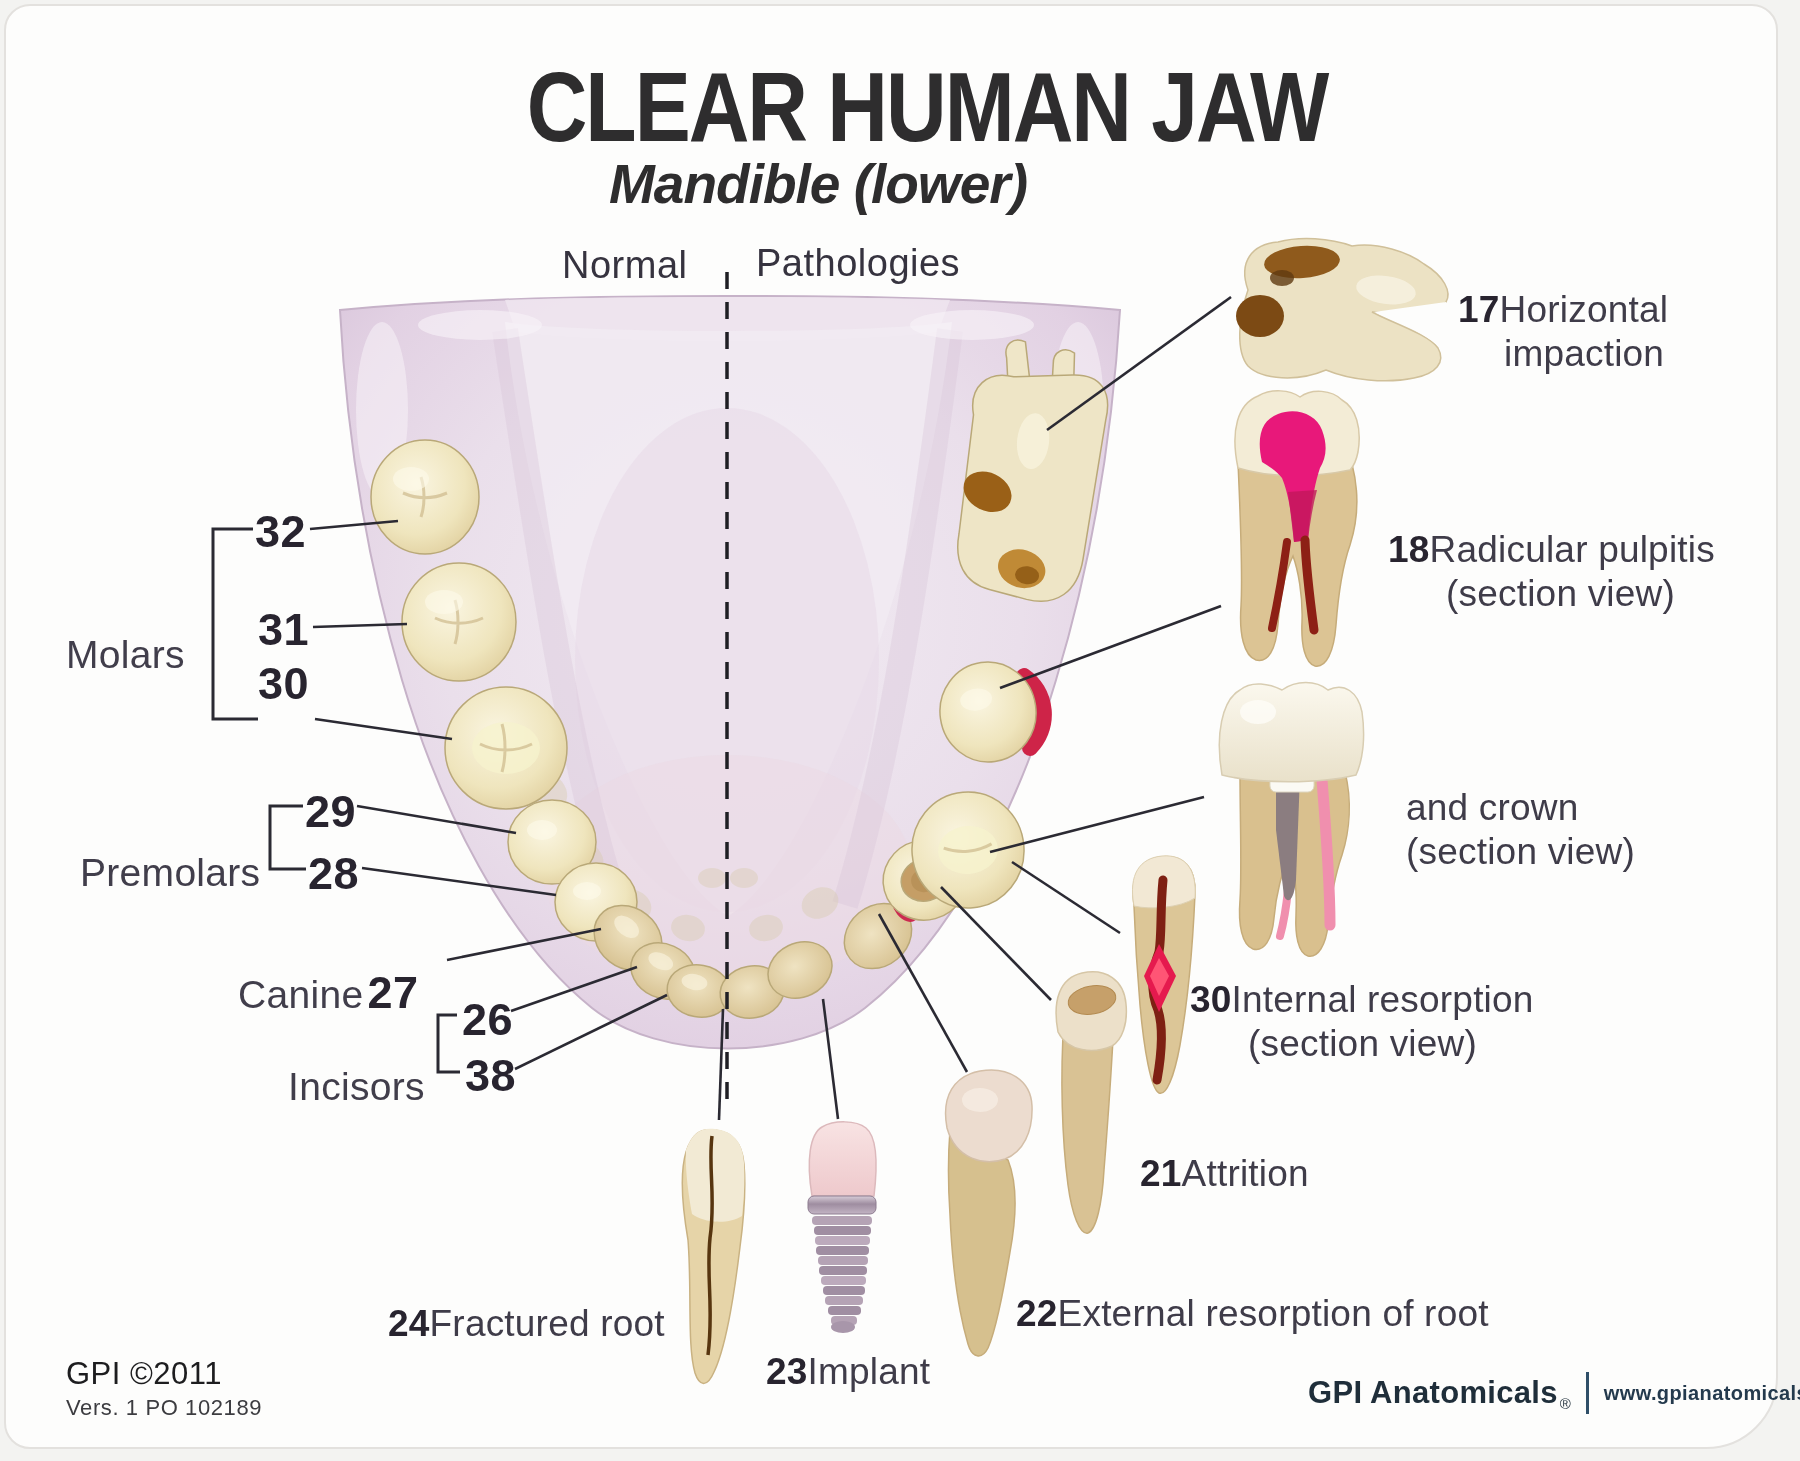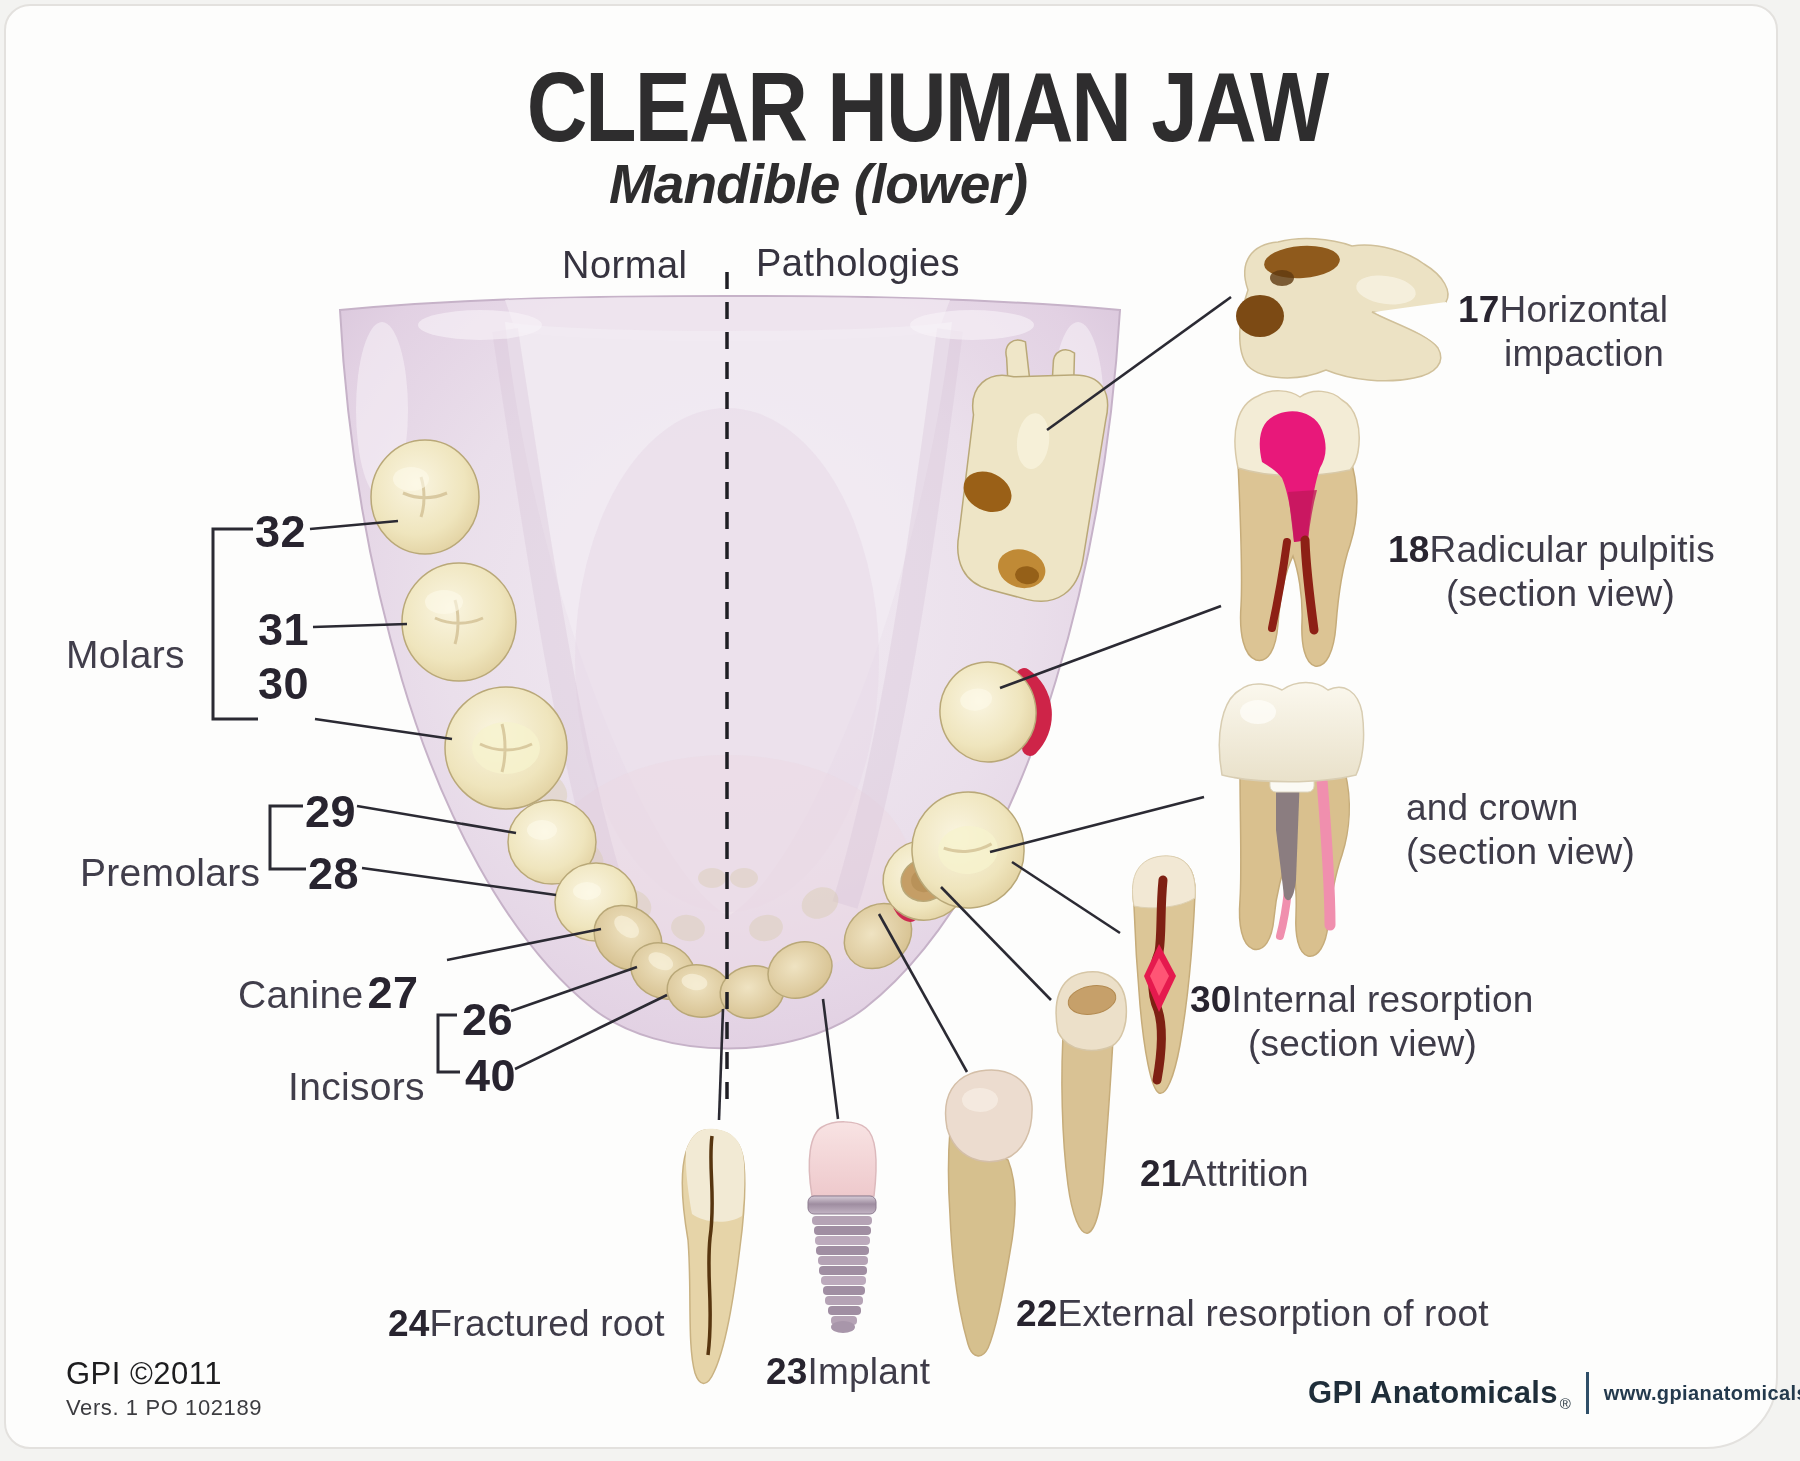--- a/index.html
+++ b/index.html
@@ -315,21 +315,21 @@
   <div class="txt canine-row" style="left:238px;top:940px">
     <span class="grouplabel">Canine</span>
     <span class="toothnum">27</span>
   </div>
   <div class="txt toothnum" style="left:255px;top:506px">32</div>
   <div class="txt toothnum" style="left:258px;top:604px">31</div>
   <div class="txt toothnum" style="left:258px;top:658px">30</div>
   <div class="txt toothnum" style="left:305px;top:786px">29</div>
   <div class="txt toothnum" style="left:308px;top:848px">28</div>
   <div class="txt toothnum" style="left:462px;top:994px">26</div>
-  <div class="txt toothnum" style="left:465px;top:1050px">40</div>
+  <div class="txt toothnum" style="left:465px;top:1050px">38</div>
 
   <div class="txt plabel" style="left:1458px;top:288px">
     <div><span class="pnum">17</span><span>Horizontal</span></div>
     <div class="indent-sm">impaction</div>
   </div>
   <div class="txt plabel" style="left:1388px;top:528px">
     <div><span class="pnum">18</span><span>Radicular pulpitis</span></div>
     <div class="indent">(section view)</div>
   </div>
   <div class="txt plabel" style="left:1348px;top:786px">

